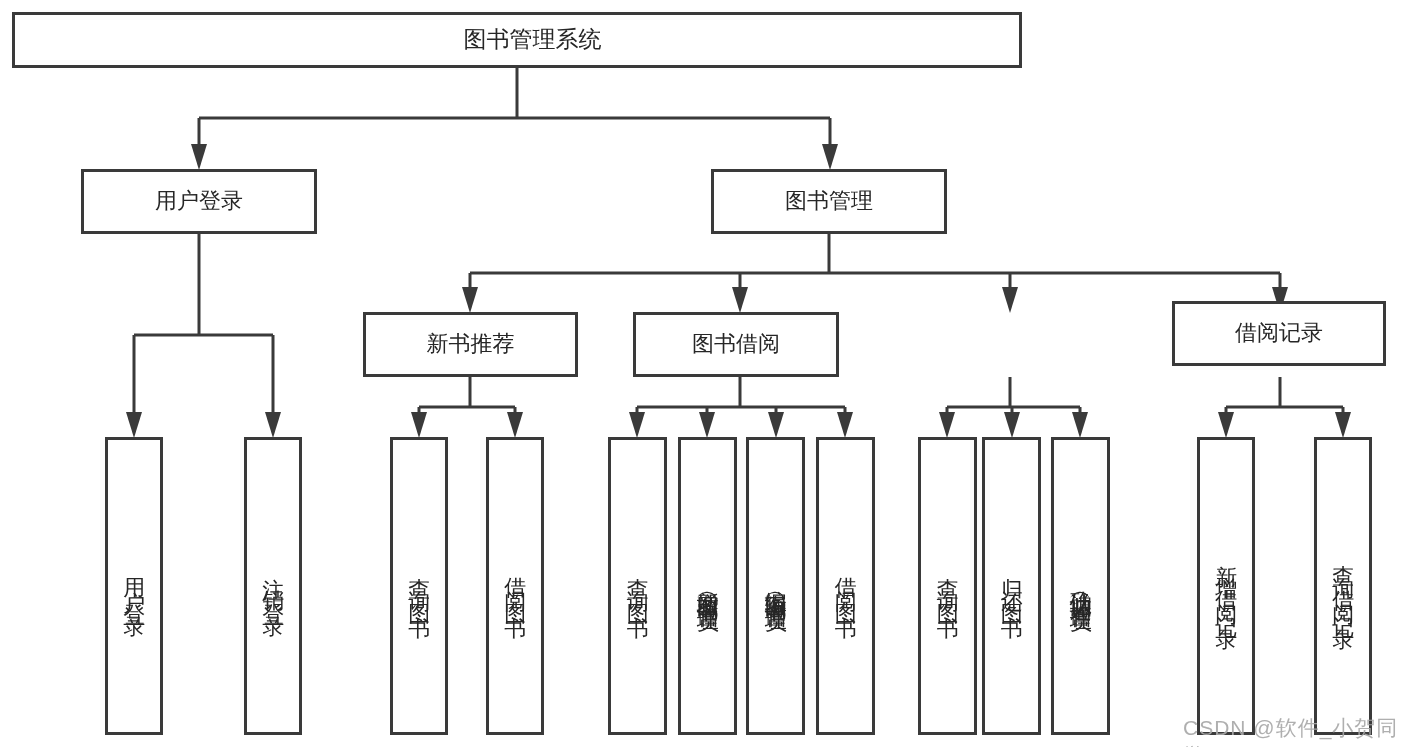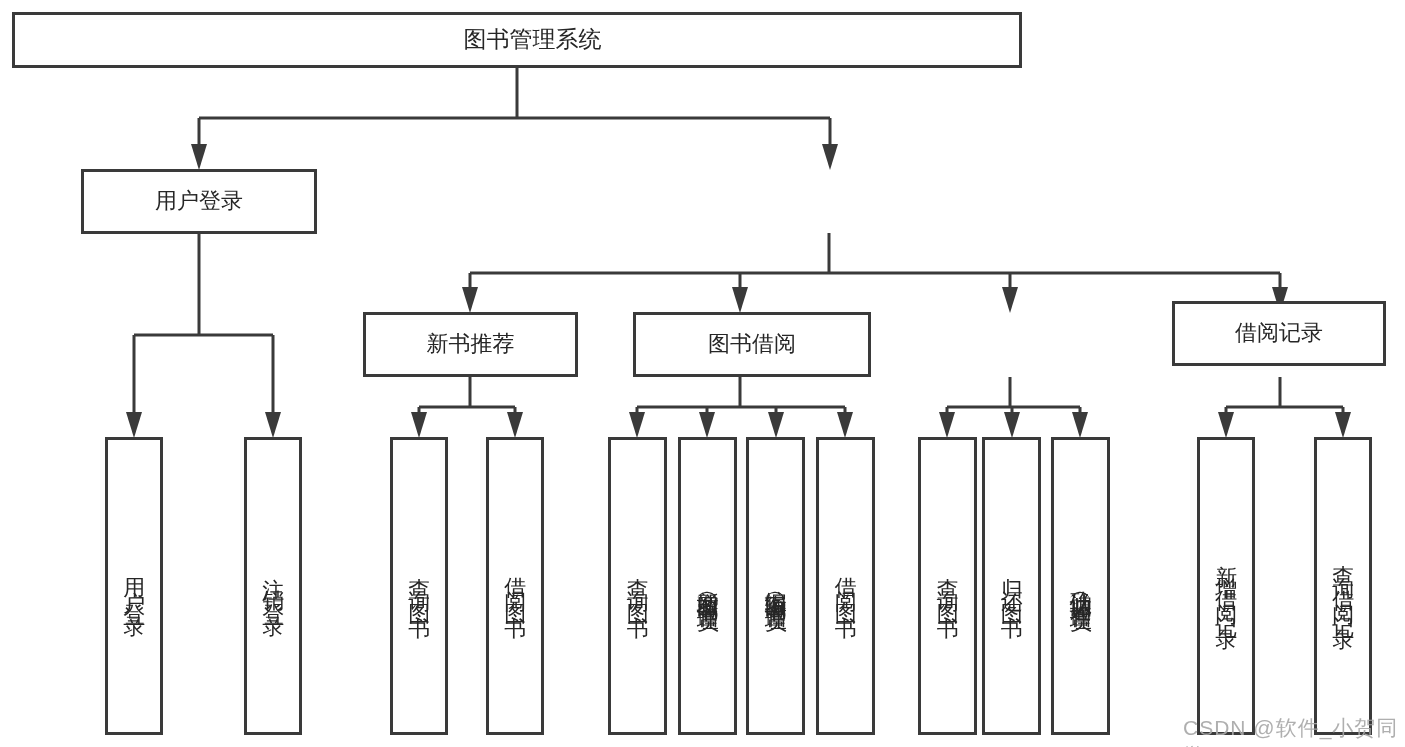--- a/index.html
+++ b/index.html
@@ -58,23 +58,24 @@
       <polygon points="1004,412 1020,412 1012,438"></polygon>
       <polygon points="1072,412 1088,412 1080,438"></polygon>
       <polygon points="1218,412 1234,412 1226,438"></polygon>
       <polygon points="1335,412 1351,412 1343,438"></polygon>
     </g>
   </svg>
 
   <div class="node root" style="left:12px; top:12px; width:1010px; height:56px;padding-left:31px;">图书管理系统</div>
 
   <div class="node" style="left:81px; top:169px; width:236px; height:65px;">用户登录</div>
+  <div class="node" style="left:711px; top:169px; width:236px; height:65px;">图书管理</div>
 
   <div class="node" style="left:363px; top:312px; width:215px; height:65px;">新书推荐</div>
-  <div class="node" style="left:633px; top:312px; width:238px; height:65px;">图书借阅</div>
+  <div class="node" style="left:633px; top:312px; width:206px; height:65px;">图书借阅</div>
   <div class="node" style="left:1172px; top:301px; width:214px; height:65px;">借阅记录</div>
 
   <div class="node vnode" style="left:105px; top:437px; width:58px; height:298px;">用户登录</div>
   <div class="node vnode" style="left:244px; top:437px; width:58px; height:298px;">注销登录</div>
 
   <div class="node vnode" style="left:390px; top:437px; width:58px; height:298px;">查询图书</div>
   <div class="node vnode" style="left:486px; top:437px; width:58px; height:298px;">借阅图书</div>
 
   <div class="node vnode" style="left:608px; top:437px; width:59px; height:298px;">查询图书</div>
   <div class="node vnode tight" style="left:678px; top:437px; width:59px; height:298px;">新增图书（管理员）</div>

